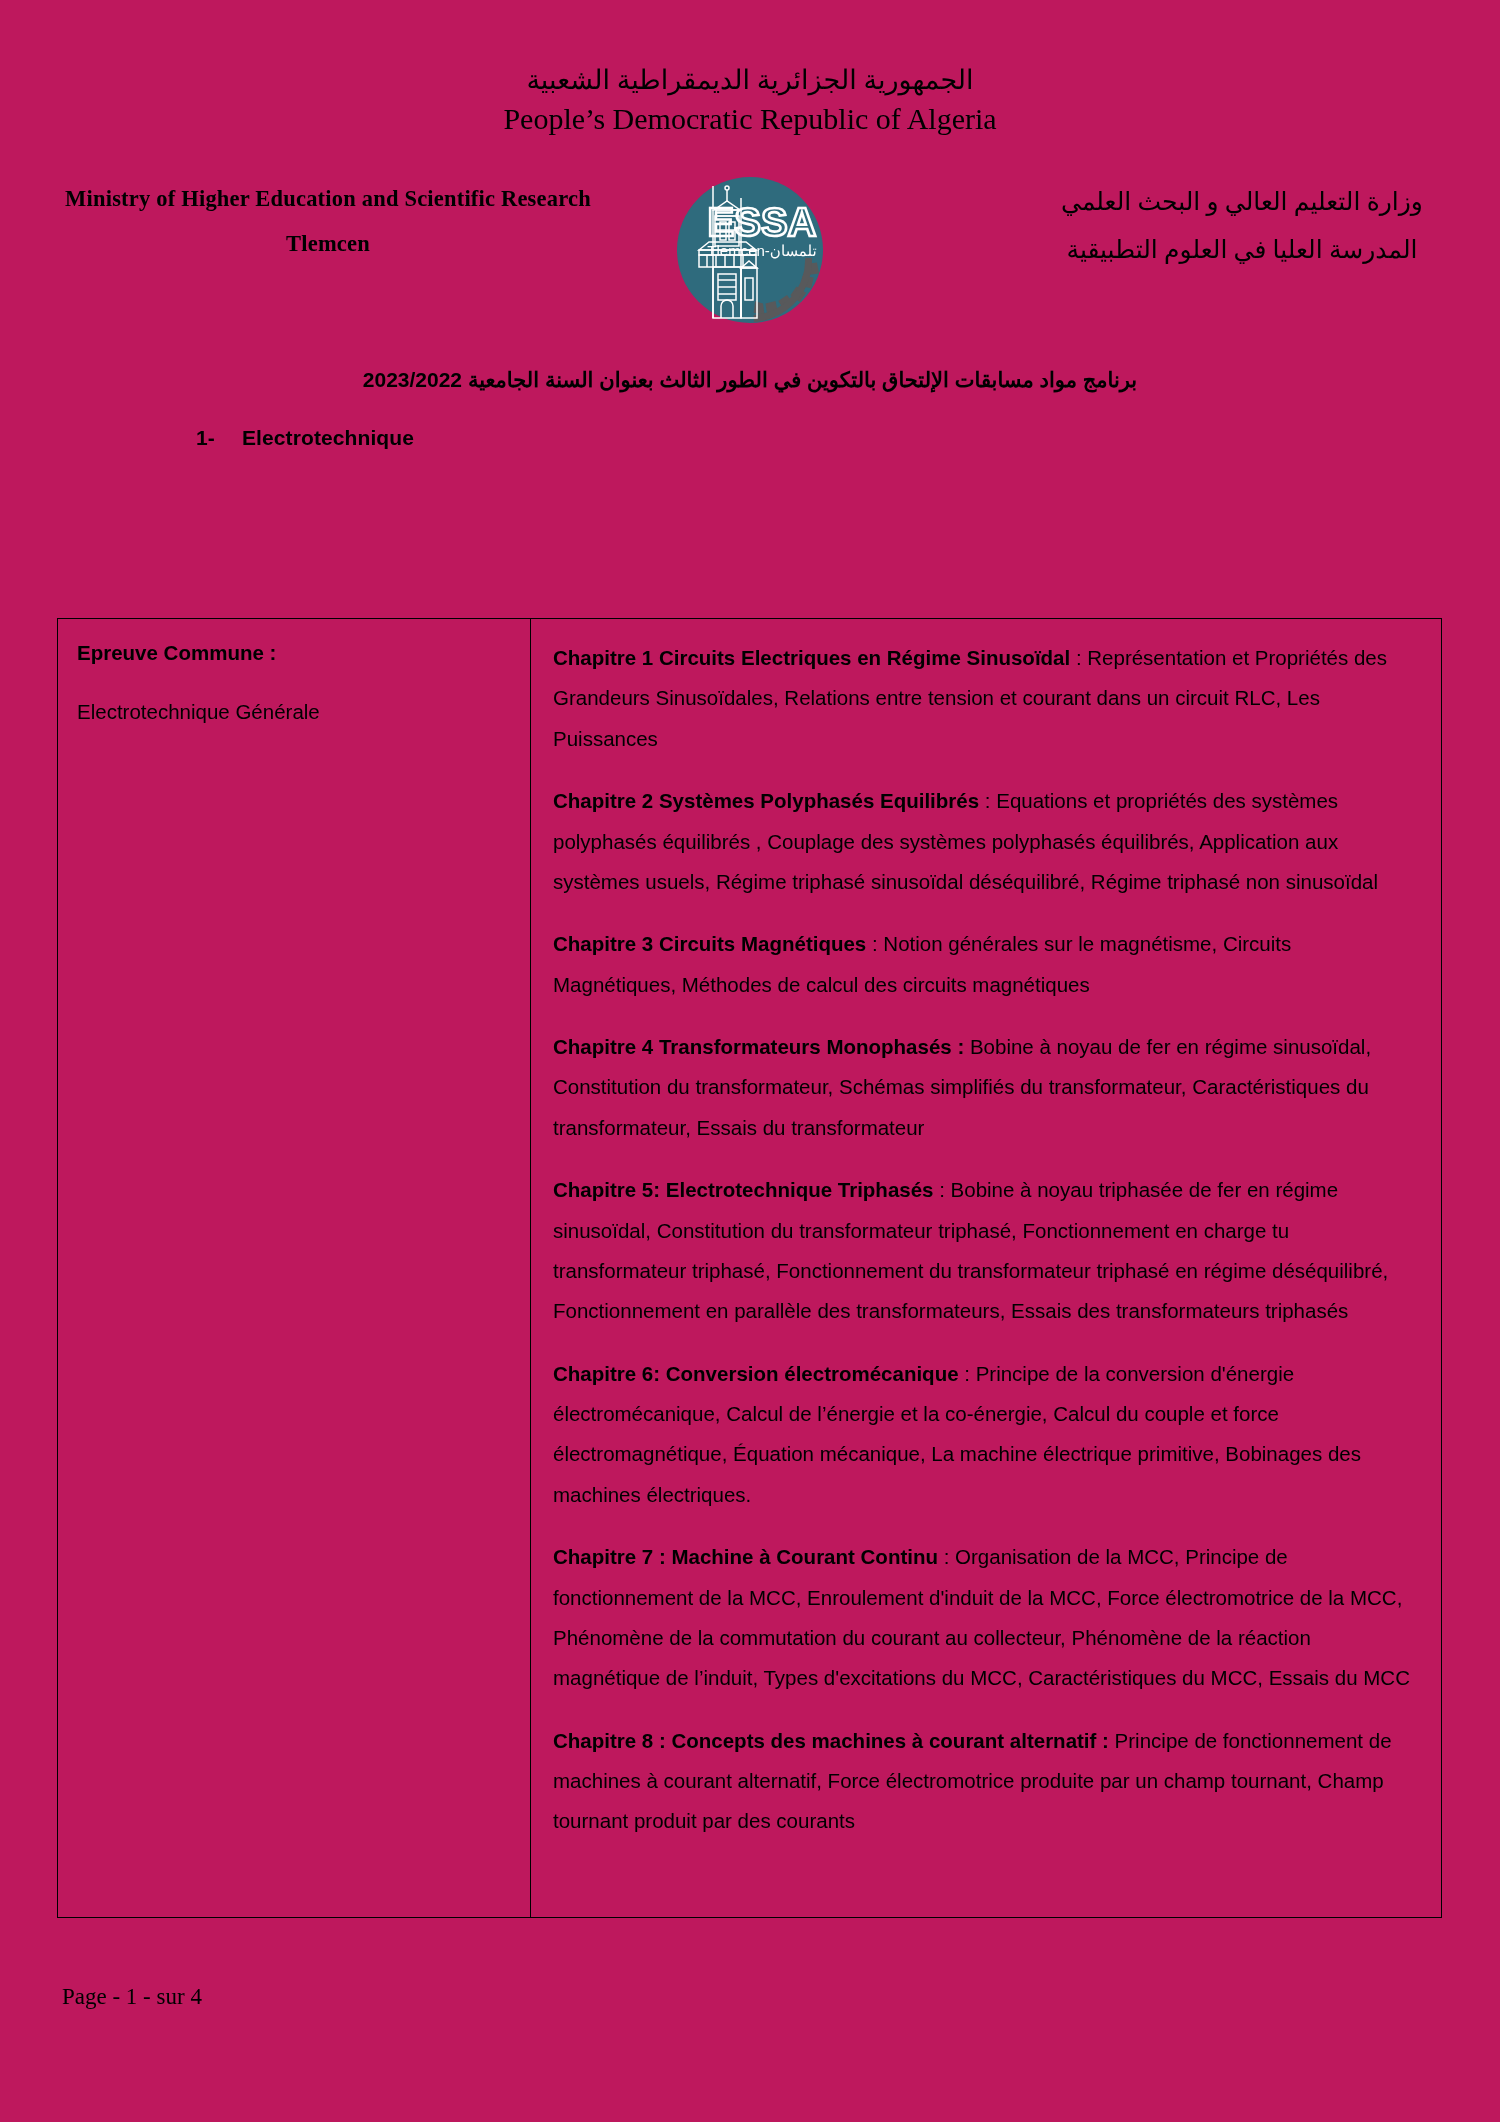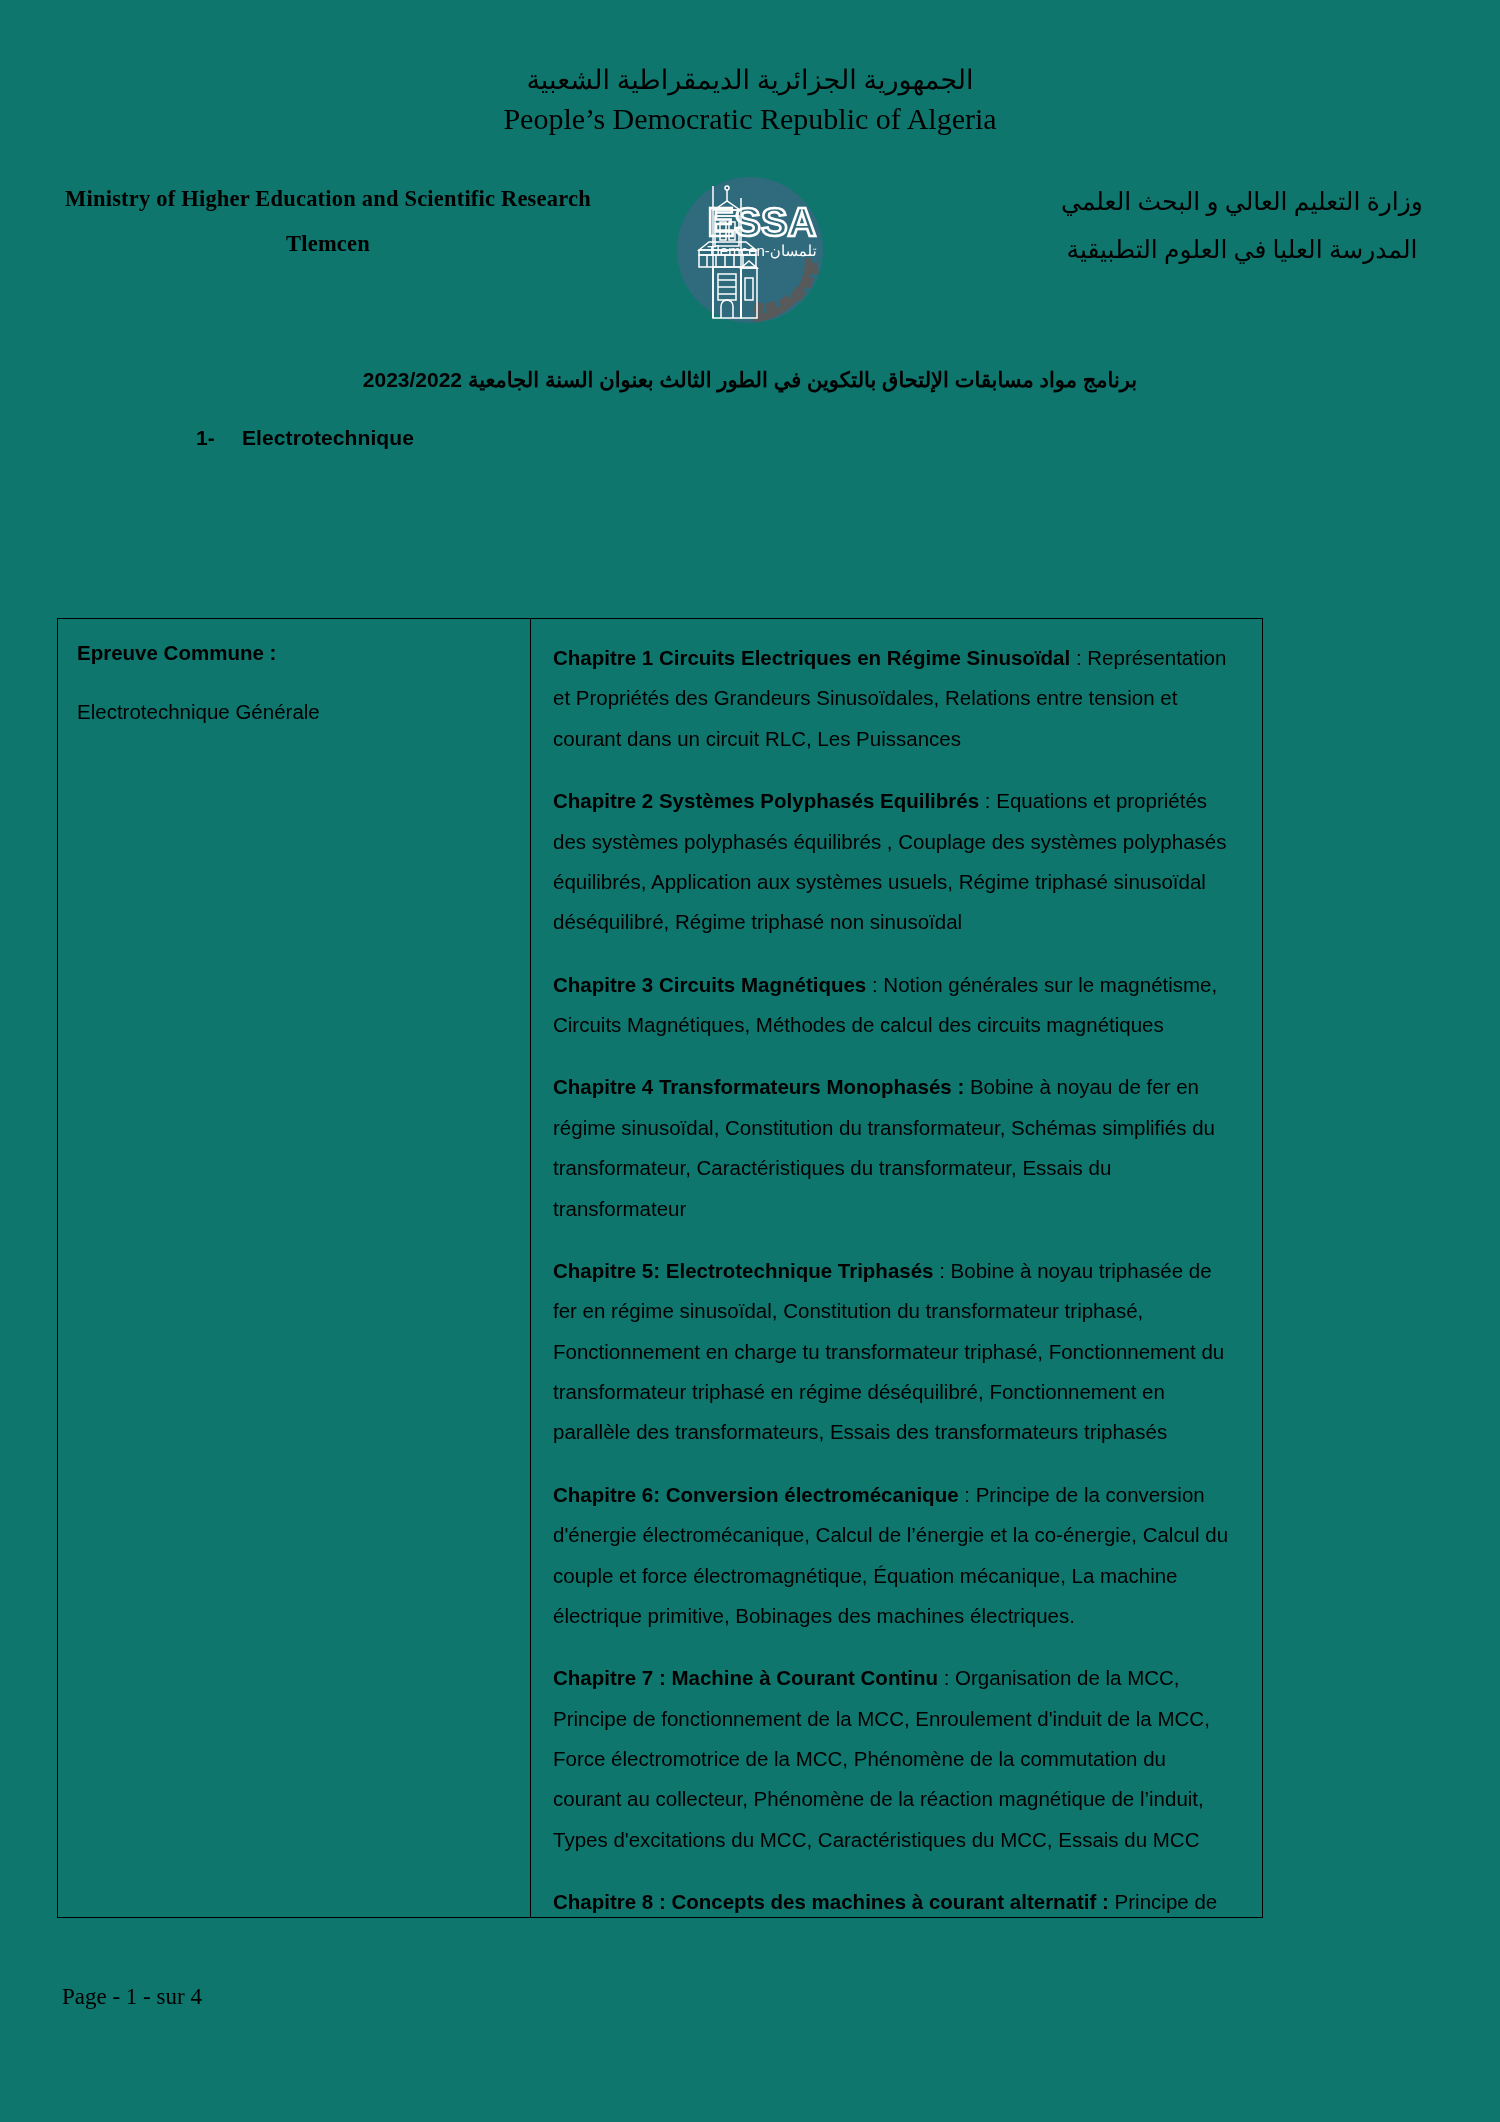--- a/index.html
+++ b/index.html
@@ -4,21 +4,21 @@
 <style>
   html, body {
     margin: 0;
     padding: 0;
     background: #ffffff;
   }
   .page {
     position: relative;
     width: 1500px;
     height: 2122px;
-    background: #0f766e;
+    background: #be185d;
     box-sizing: border-box;
     font-family: "Liberation Sans", sans-serif;
     color: #000000;
     overflow: hidden;
   }
 
   
   .hdr-center {
     text-align: center;
     padding-top: 62px;
@@ -96,21 +96,21 @@
   .section-heading .num {
     display: inline-block;
     min-width: 46px;
   }
 
   
   .tbl {
     position: absolute;
     left: 57px;
     top: 618px;
-    width: 1206px;
+    width: 1385px;
     border: 1.6px solid #000;
     box-sizing: border-box;
     display: flex;
     height: 1300px;
   }
   .tbl-left {
     width: 473px;
     box-sizing: border-box;
     border-right: 1.6px solid #000;
     padding: 19px 10px 10px 19px;

